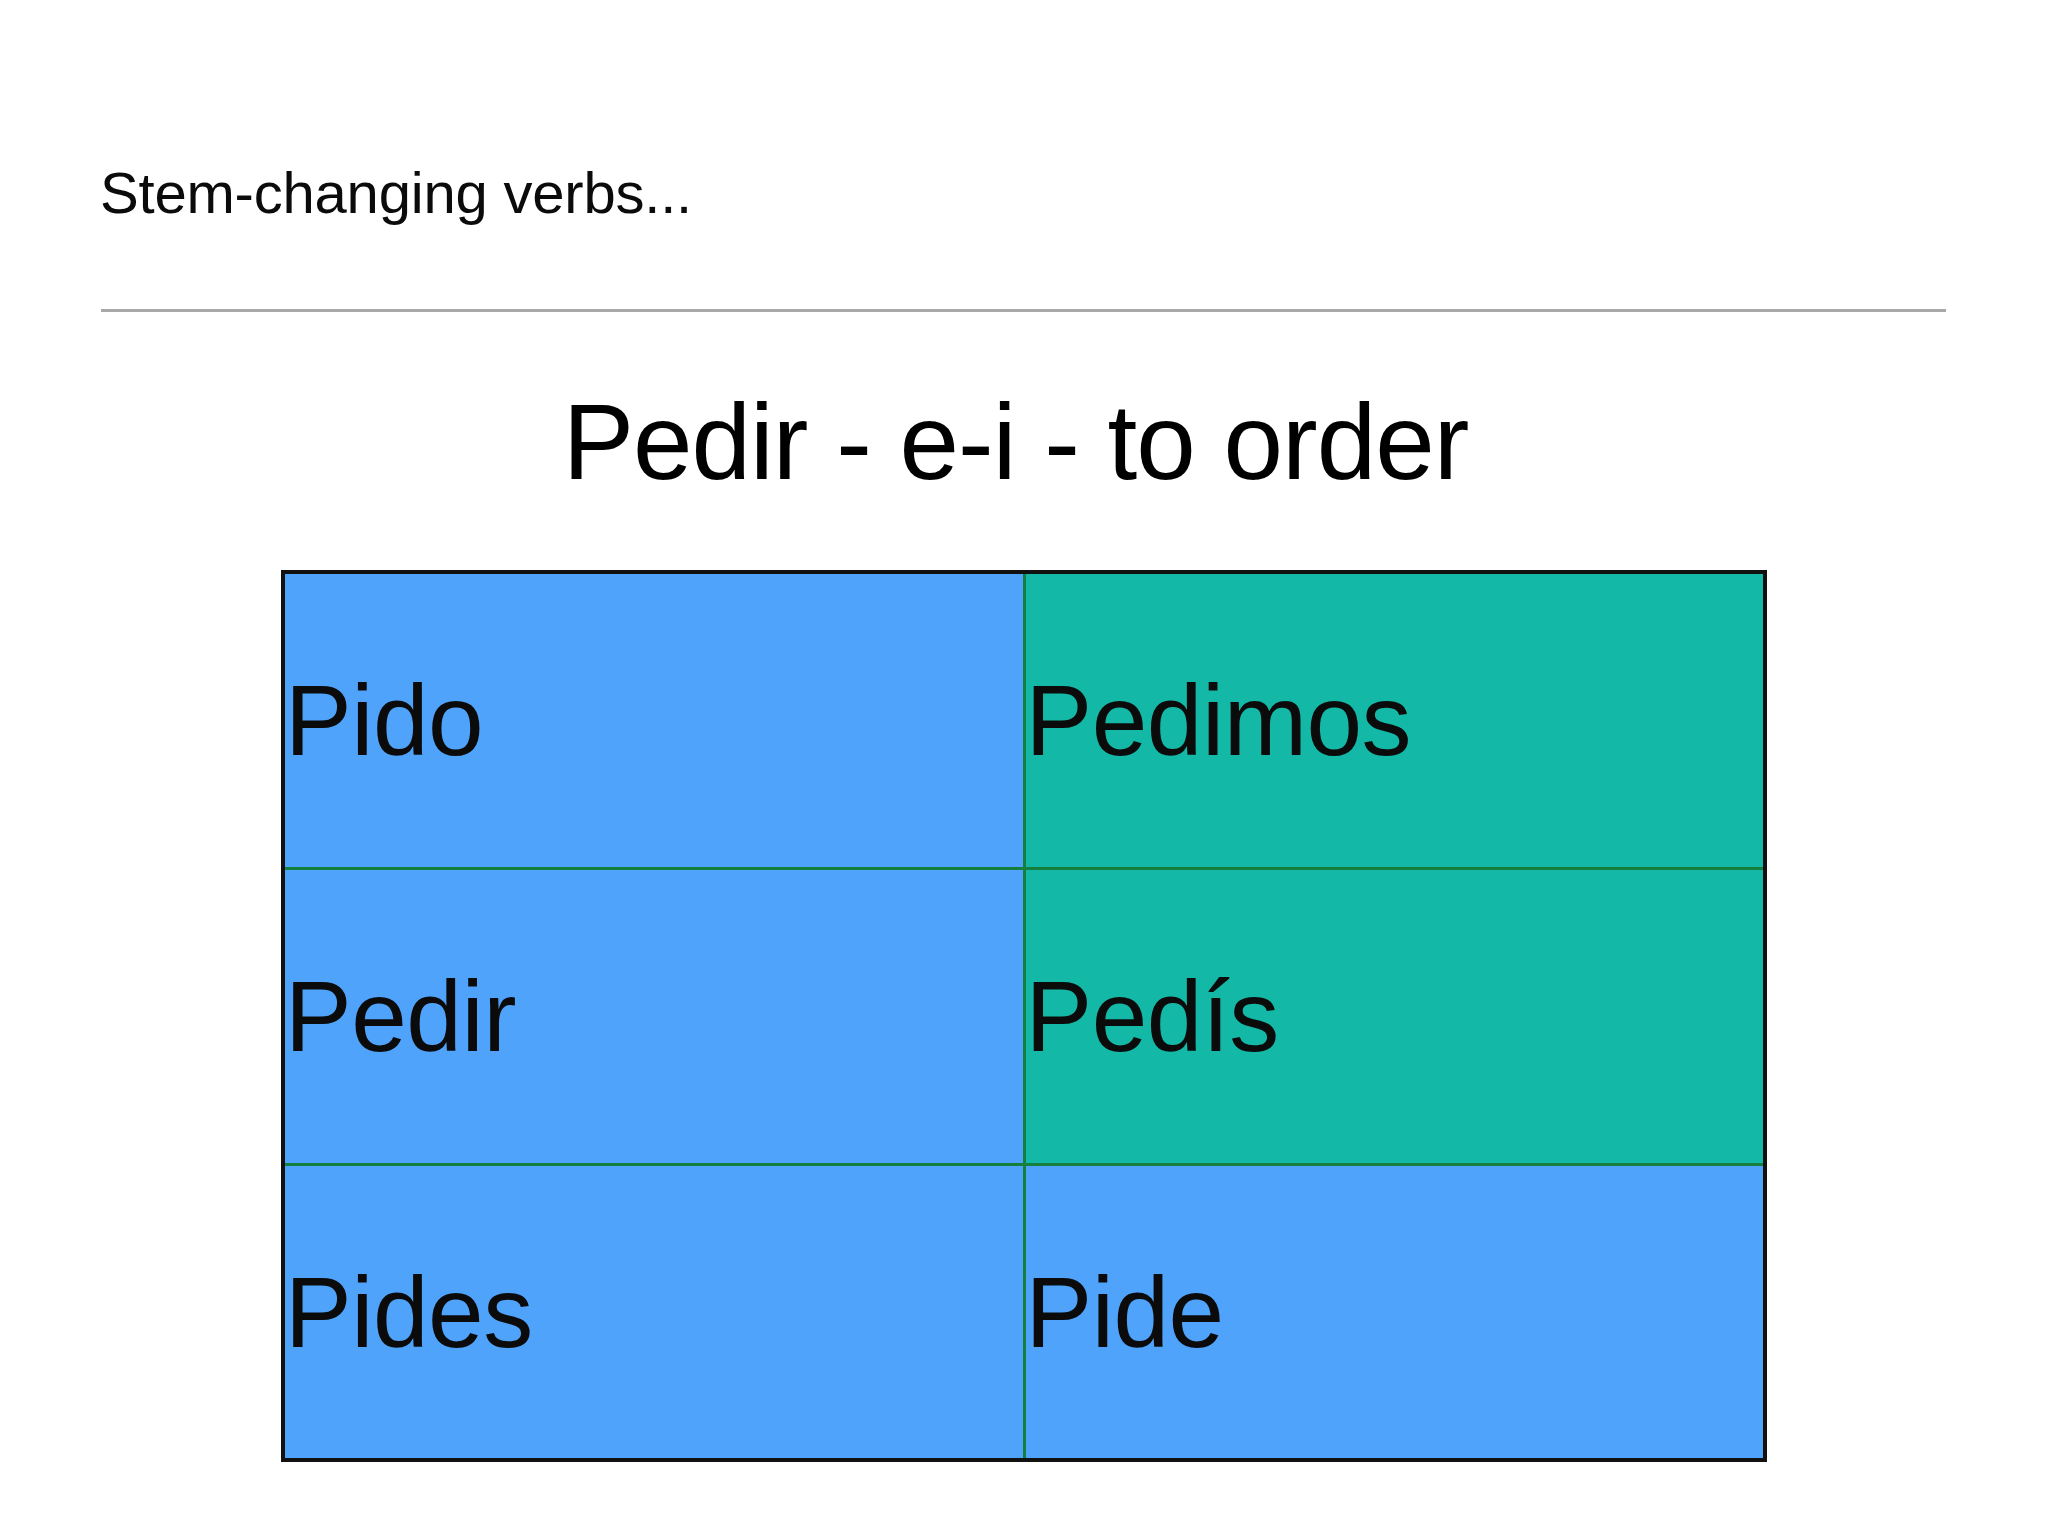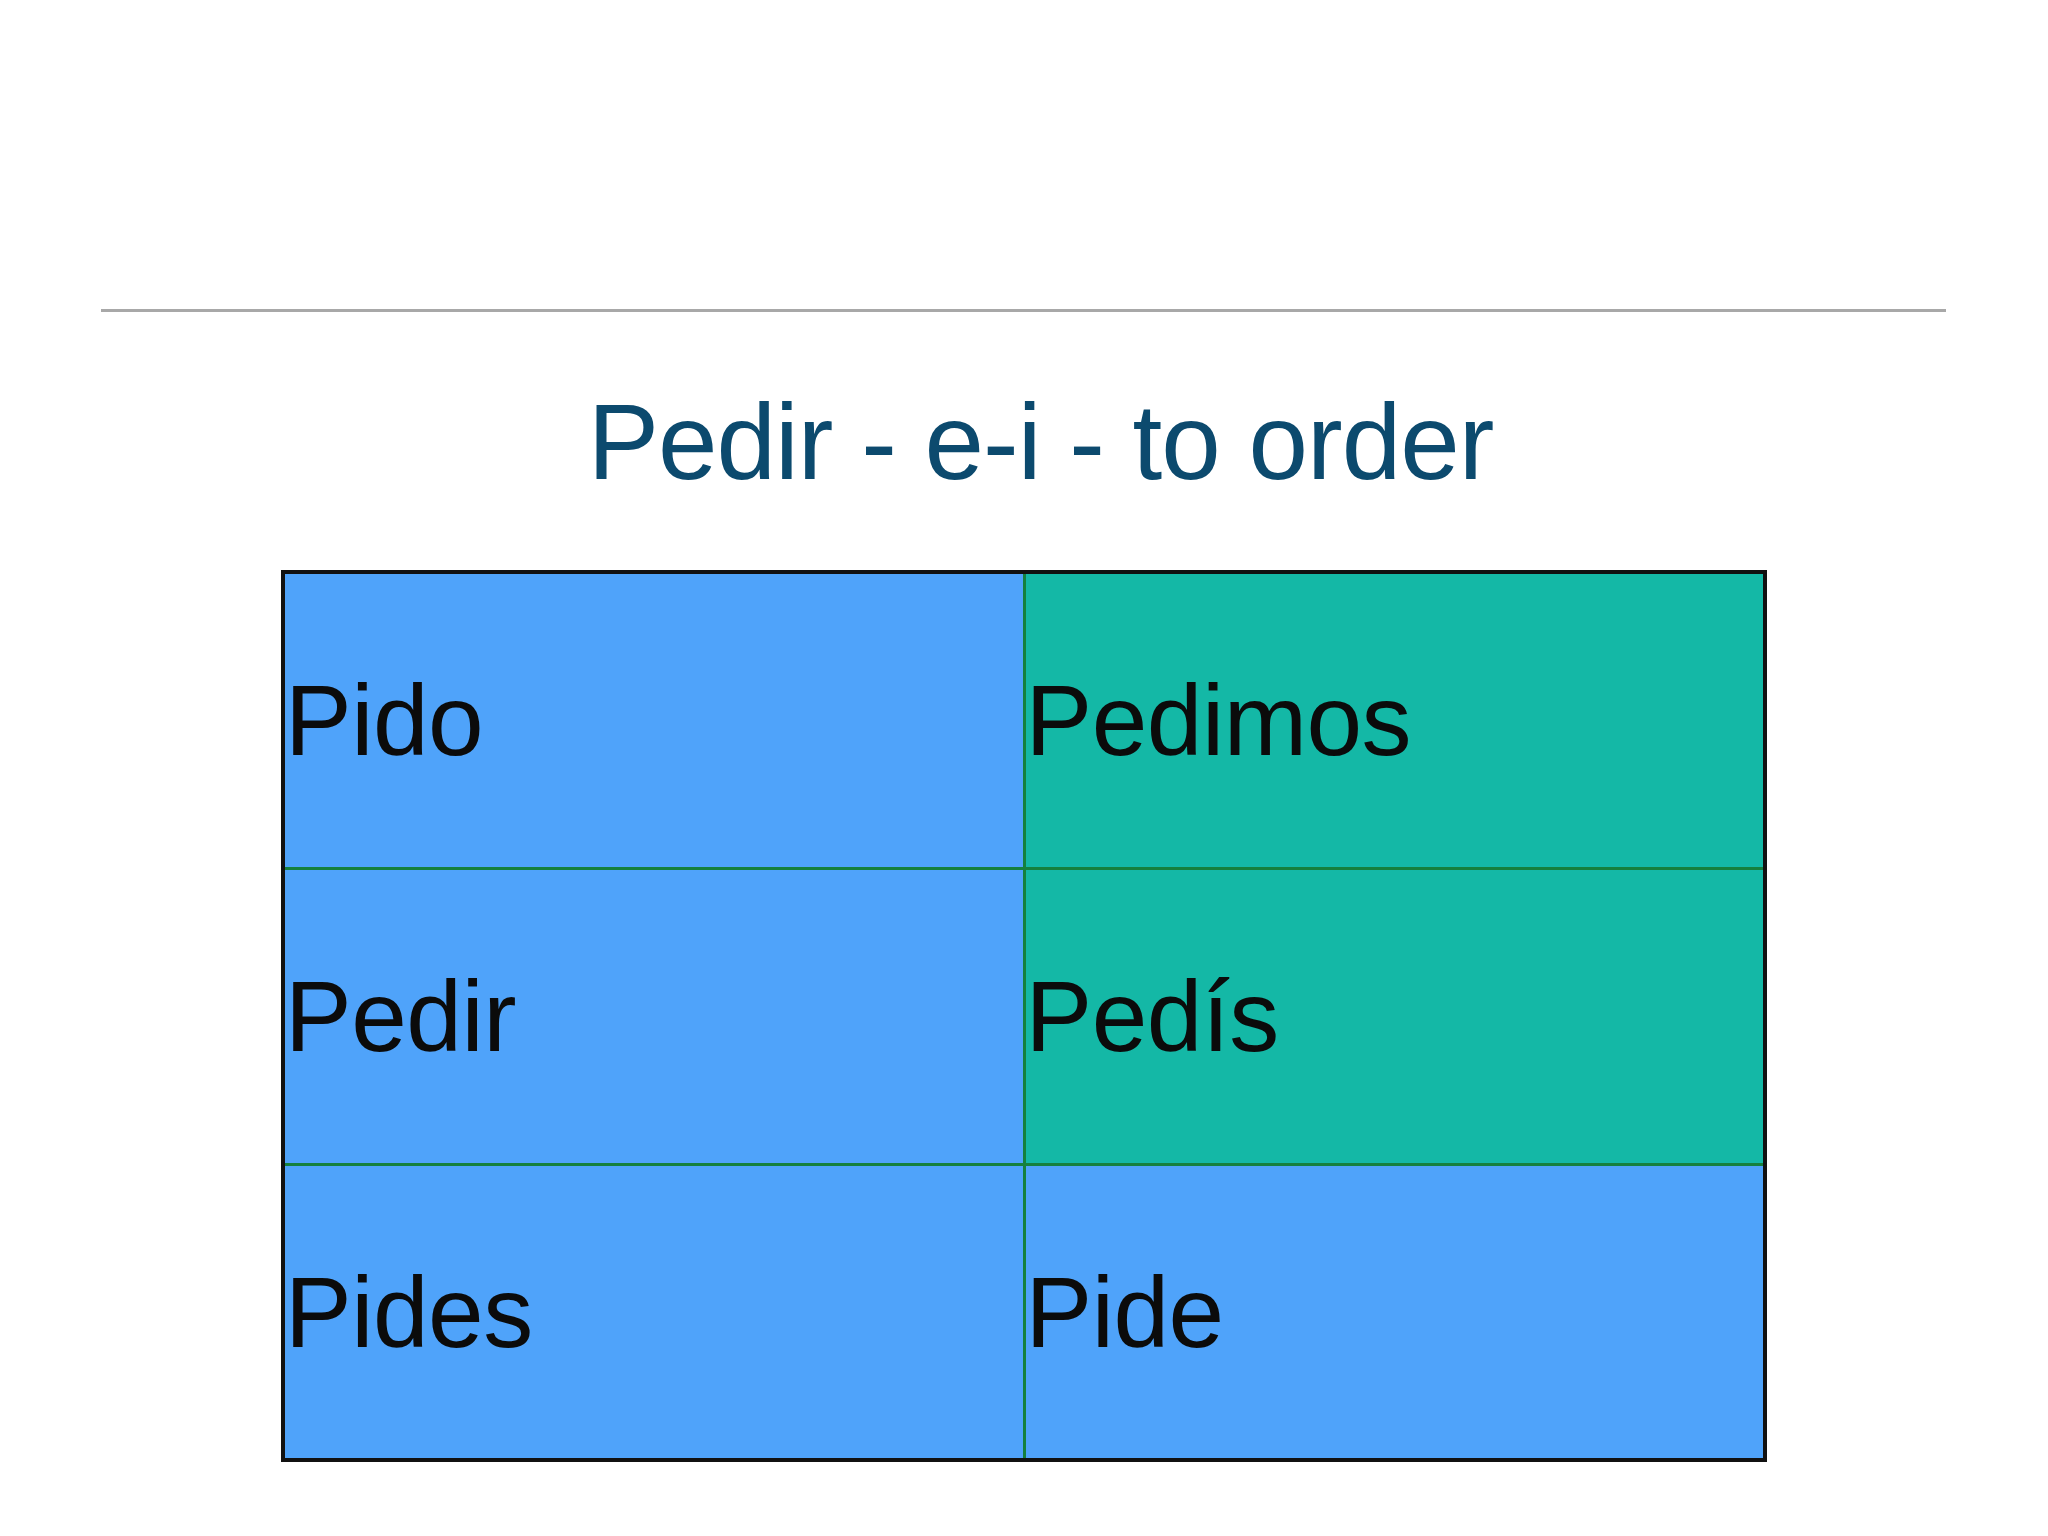--- a/index.html
+++ b/index.html
@@ -44,29 +44,29 @@
     left: 101px;
     top: 309px;
     width: 1845px;
     height: 3px;
     background: #a8a8a8;
   }
 
   
   .deck-title {
     position: absolute;
-    left: 297px;
+    left: 272px;
     top: 376px;
     width: 1487px;
     text-align: center;
     font-size: 107px;
     line-height: 132px;
     font-weight: 400;
     letter-spacing: -1px;
-    color: #0c4a6e;
+    color: #000000;
     white-space: nowrap;
   }
 
   
   .conj-table {
     position: absolute;
     left: 281px;
     top: 570px;
     width: 1486px;
     height: 888px;
@@ -88,20 +88,23 @@
     white-space: nowrap;
   }
   .cell-blue   { background: #4fa3fa; }
   .cell-yellow { background: #14b8a6; }
 </style>
 </head>
 <body>
 
 <div class="slide">
 
+  <div class="slide-header">
+    <div class="slide-header-text">Stem-changing verbs...</div>
+  </div>
 
   <div class="header-rule"></div>
 
   <div class="deck-title">Pedir - e-i - to order</div>
 
   <table class="conj-table">
     <tbody>
       <tr>
         <td class="cell-blue">Pido</td>
         <td class="cell-yellow">Pedimos</td>

